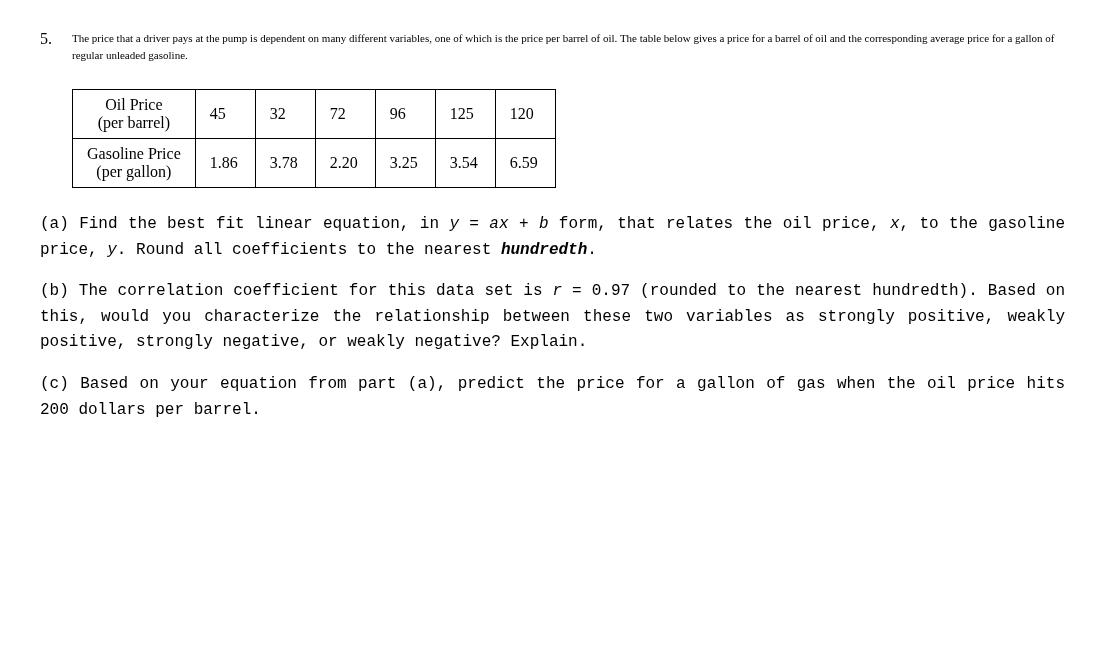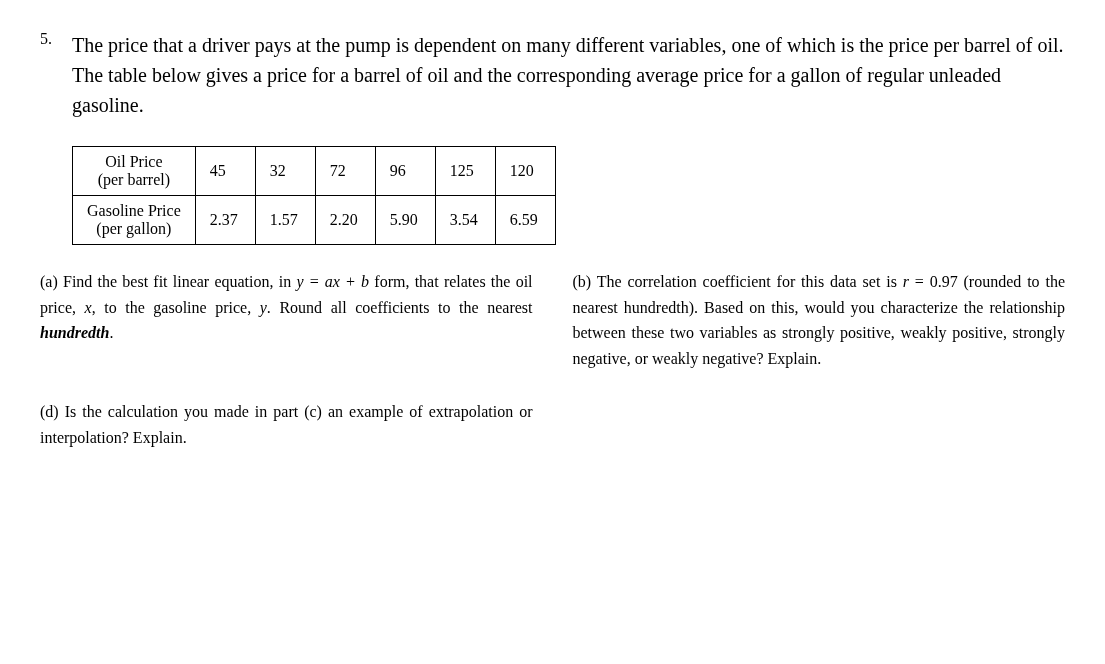--- a/index.html
+++ b/index.html
@@ -29,21 +29,21 @@
       gap: 8px;
       align-items: flex-start;
     }
 
     .problem-number {
       font-size: 16px;
       min-width: 24px;
     }
 
     .problem-text {
-      font-size: 20px;
+      font-size: 11px;
       line-height: 1.5;
     }
 
     .table-wrapper {
       margin-left: 32px;
       margin-top: 10px;
     }
 
     table {
       border-collapse: collapse;
@@ -58,23 +58,24 @@
     }
 
     table td.row-header {
       text-align: center;
       font-weight: normal;
       min-width: 110px;
     }
 
     .parts-grid {
       display: grid;
-      grid-template-columns: 1fr 1fr;
-      gap: 28px 40px;
+      grid-template-columns: 1fr;
+      gap: 16px 40px;
       margin-top: 8px;
+      font-family: Liberation Mono, monospace;
     }
 
     .part {
       display: flex;
       flex-direction: column;
       gap: 4px;
     }
 
     .part-text {
       font-size: 16px;
@@ -103,24 +104,24 @@
         <td class="row-header">Oil Price<br>(per barrel)</td>
         <td>45</td>
         <td>32</td>
         <td>72</td>
         <td>96</td>
         <td>125</td>
         <td>120</td>
       </tr>
       <tr>
         <td class="row-header">Gasoline Price<br>(per gallon)</td>
-        <td>2.37</td>
-        <td>1.57</td>
+        <td>1.86</td>
+        <td>3.78</td>
         <td>2.20</td>
-        <td>5.90</td>
+        <td>3.25</td>
         <td>3.54</td>
         <td>6.59</td>
       </tr>
     </tbody>
       </table>
   </div>
 
   <div class="parts-grid">
 
     <div class="part">
@@ -129,22 +130,22 @@
         <span> form, that relates the oil price, <i>x</i>, to the gasoline price, <i>y</i>.  Round all coefficients to the nearest <b><i>hundredth</i></b>.</span>
       </div>
     </div>
 
     <div class="part">
       <div class="part-text">
         <span>(b) The correlation coefficient for this data set is <i>r</i> = 0.97  (rounded to the nearest hundredth). Based on this, would you characterize the relationship between these two variables as strongly positive, weakly positive, strongly negative, or weakly negative?  Explain.</span>
       </div>
     </div>
 
-
     <div class="part">
       <div class="part-text">
-        <span>(d) Is the calculation you made in part (c) an example of extrapolation or interpolation?  Explain.</span>
+        <span>(c) Based on your equation from part (a), predict the price for a gallon of gas when the oil price hits 200 dollars per barrel.</span>
       </div>
     </div>
+
 
   </div>
 
 </div>
 
 </body></html>

